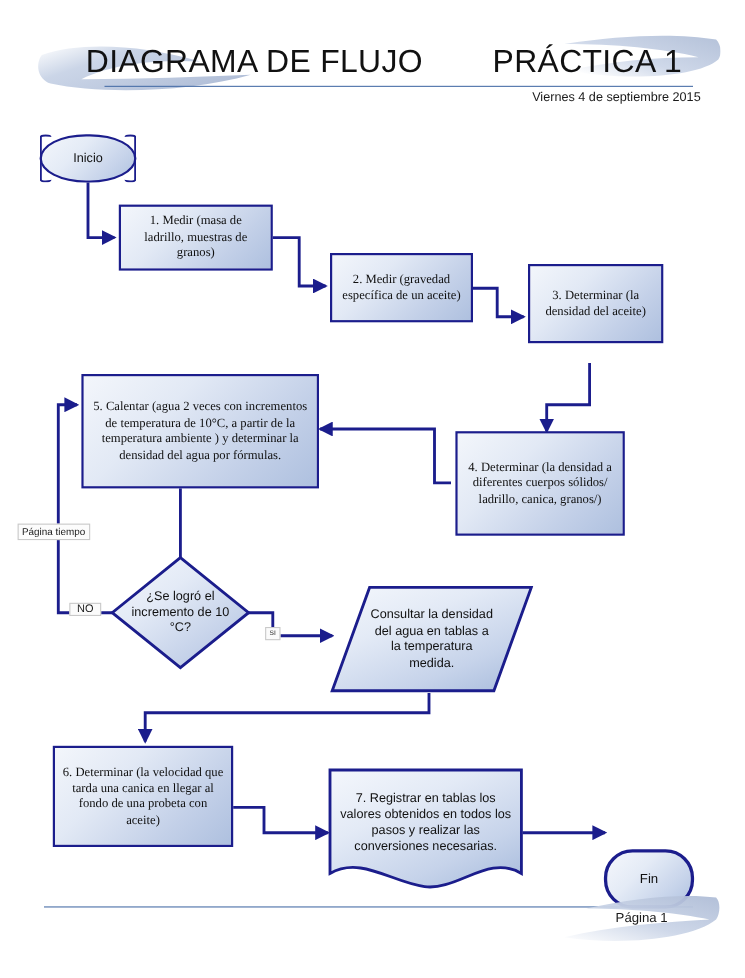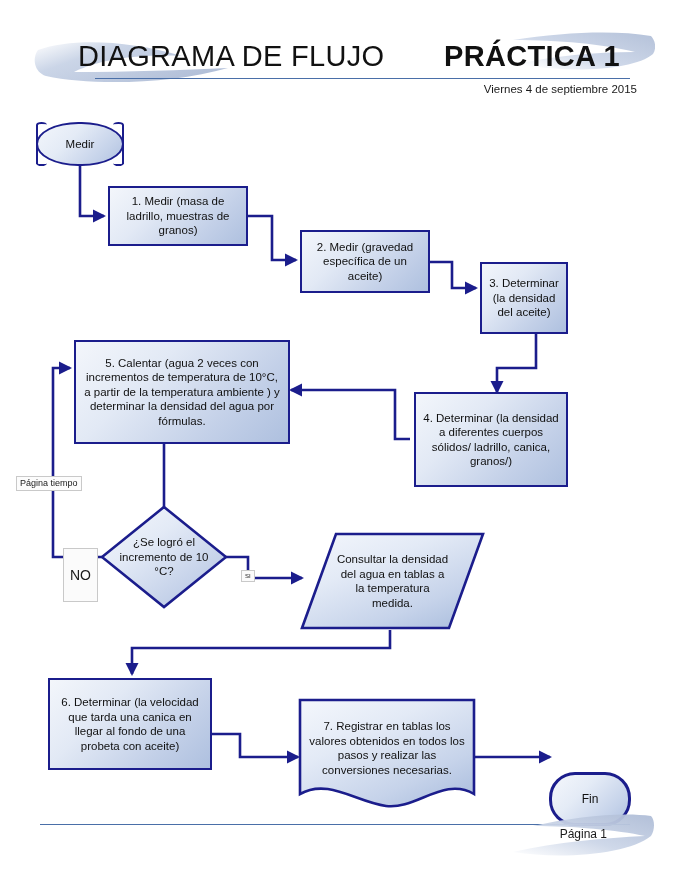--- a/index.html
+++ b/index.html
@@ -31,21 +31,20 @@
     white-space: nowrap;
   }
   .header-practice {
     position: absolute;
     right: 57px;
     top: 40px;
     font-size: 29px;
     color: #111111;
     letter-spacing: 0.3px;
     white-space: nowrap;
-    font-weight: bold;
   }
   .header-rule {
     position: absolute;
     left: 95px;
     top: 78px;
     width: 535px;
     height: 1px;
     background: #4a6fa8;
   }
   .header-date {
@@ -89,20 +88,21 @@
     justify-content: center;
     text-align: center;
     color: #101010;
     font-size: 11.5px;
     line-height: 14.5px;
   }
   .proc {
     border: 2px solid #1b1d8c;
     background: linear-gradient(135deg, #f3f6fb 0%, #e2e9f5 34%, #c3d0e8 72%, #aec0df 100%);
     padding: 2px 4px;
+    font-family: Liberation Serif, serif;
   }
   .shape-label {
     position: relative;
     z-index: 2;
     padding: 0 3px;
   }
 
   
   .cylinder {
     border: 2px solid #1b1d8c;
@@ -152,22 +152,22 @@
     position: absolute;
     box-sizing: border-box;
     background: #fbfbfb;
     border: 1px solid #c9c9c9;
     color: #1a1a1a;
     text-align: center;
     white-space: nowrap;
     line-height: 1;
   }
   .lbl-no {
-    font-size: 14px;
-    padding: 19px 6px;
+    font-size: 10px;
+    padding: 0 6px;
   }
   .lbl-si {
     font-size: 6px;
     padding: 2px 3px;
   }
   .lbl-falto {
     font-size: 9px;
     padding: 2px 3px;
     background: #fcfcfc;
   }
@@ -230,32 +230,32 @@
 
       <path d="M 390,630 L 390,648 L 132,648 L 132,674"></path>
 
       <path d="M 212,734 L 240,734 L 240,757 L 298,757"></path>
 
       <path d="M 475,757 L 550,757"></path>
     </g>
   </svg>
 
   <div class="shape cylinder" style="left:36px; top:122px; width:88px; height:44px;">
-    <span class="shape-label">Medir</span>
+    <span class="shape-label">Inicio</span>
   </div>
 
   <div class="shape proc" style="left:108px; top:186px; width:140px; height:60px;">
     <span class="shape-label">1. Medir (masa de ladrillo, muestras de granos)</span>
   </div>
 
   <div class="shape proc" style="left:300px; top:230px; width:130px; height:63px;">
     <span class="shape-label">2. Medir (gravedad específica de un aceite)</span>
   </div>
 
-  <div class="shape proc" style="left:480px; top:262px; width:88px; height:72px;">
+  <div class="shape proc" style="left:480px; top:240px; width:123px; height:72px;">
     <span class="shape-label">3. Determinar (la densidad del aceite)</span>
   </div>
 
   <div class="shape proc" style="left:414px; top:392px; width:154px; height:95px;">
     <span class="shape-label">4. Determinar (la densidad a diferentes cuerpos sólidos/ ladrillo, canica, granos/)</span>
   </div>
 
   <div class="shape proc" style="left:74px; top:340px; width:216px; height:104px;">
     <span class="shape-label">5. Calentar (agua 2 veces con incrementos de temperatura de 10°C, a partir de la temperatura ambiente ) y determinar la densidad del agua por fórmulas.</span>
   </div>

